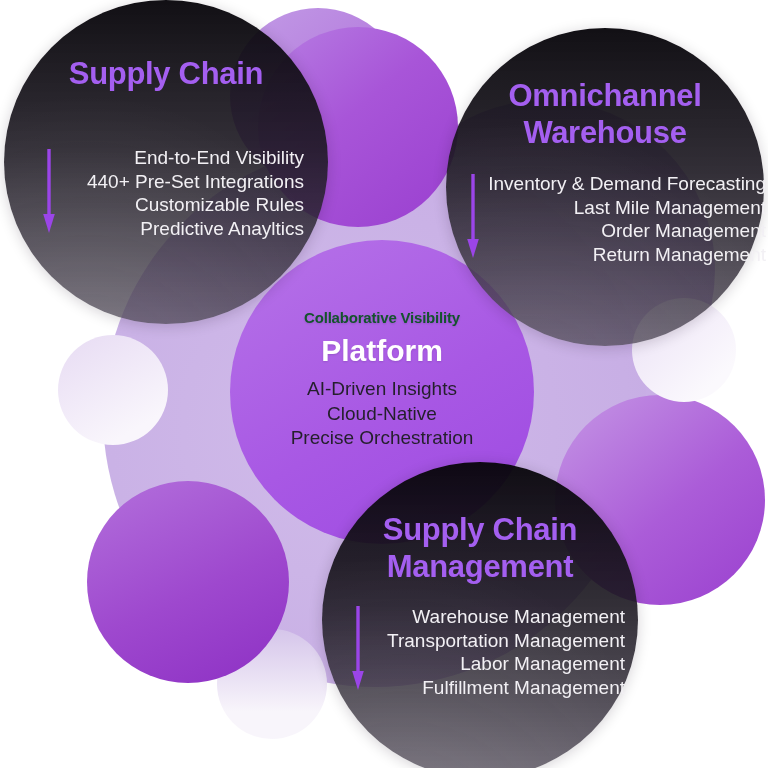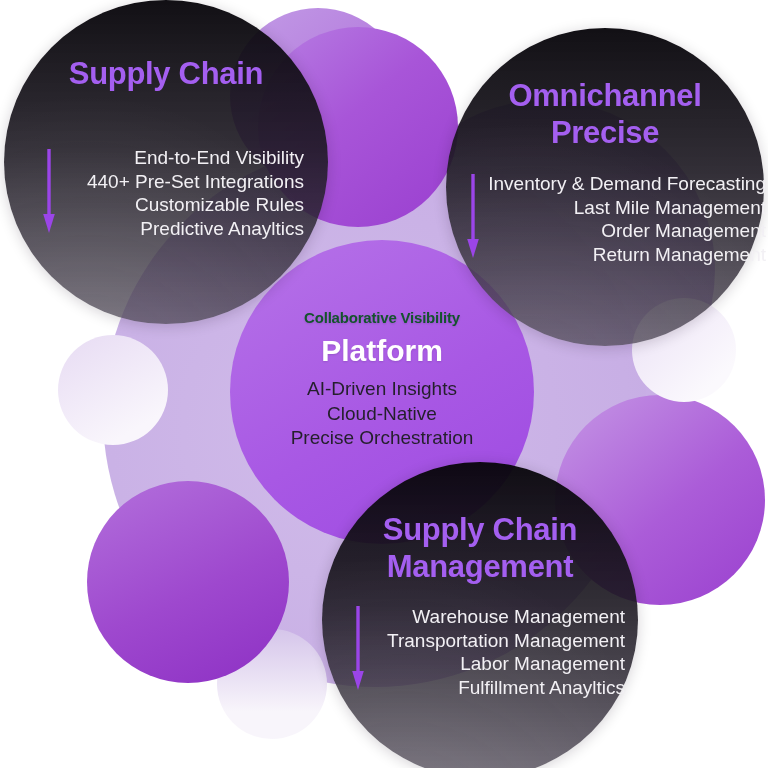--- a/index.html
+++ b/index.html
@@ -112,21 +112,21 @@
   </svg>
   <div class="tb items" id="i-tl">
     <div>End-to-End Visibility</div>
     <div>440+ Pre-Set Integrations</div>
     <div>Customizable Rules</div>
     <div>Predictive Anayltics</div>
   </div>
 
   <div class="tb node-title" id="t-tr">
     <div>Omnichannel</div>
-    <div>Precise</div>
+    <div>Warehouse</div>
   </div>
   <svg class="arrow" id="a-tr" viewBox="0 0 14 88">
     <line x1="7" y1="2" x2="7" y2="70"></line>
     <path d="M1.2 67 L12.8 67 L7 86 Z"></path>
   </svg>
   <div class="tb items" id="i-tr">
     <div>Inventory &amp; Demand Forecasting</div>
     <div>Last Mile Management</div>
     <div>Order Management</div>
     <div>Return Management</div>
@@ -137,16 +137,16 @@
     <div>Management</div>
   </div>
   <svg class="arrow" id="a-bot" viewBox="0 0 14 88">
     <line x1="7" y1="2" x2="7" y2="70"></line>
     <path d="M1.2 67 L12.8 67 L7 86 Z"></path>
   </svg>
   <div class="tb items" id="i-bot">
     <div>Warehouse Management</div>
     <div>Transportation Management</div>
     <div>Labor Management</div>
-    <div>Fulfillment Anayltics</div>
+    <div>Fulfillment Management</div>
   </div>
 
 </div>
 
 </body></html>

